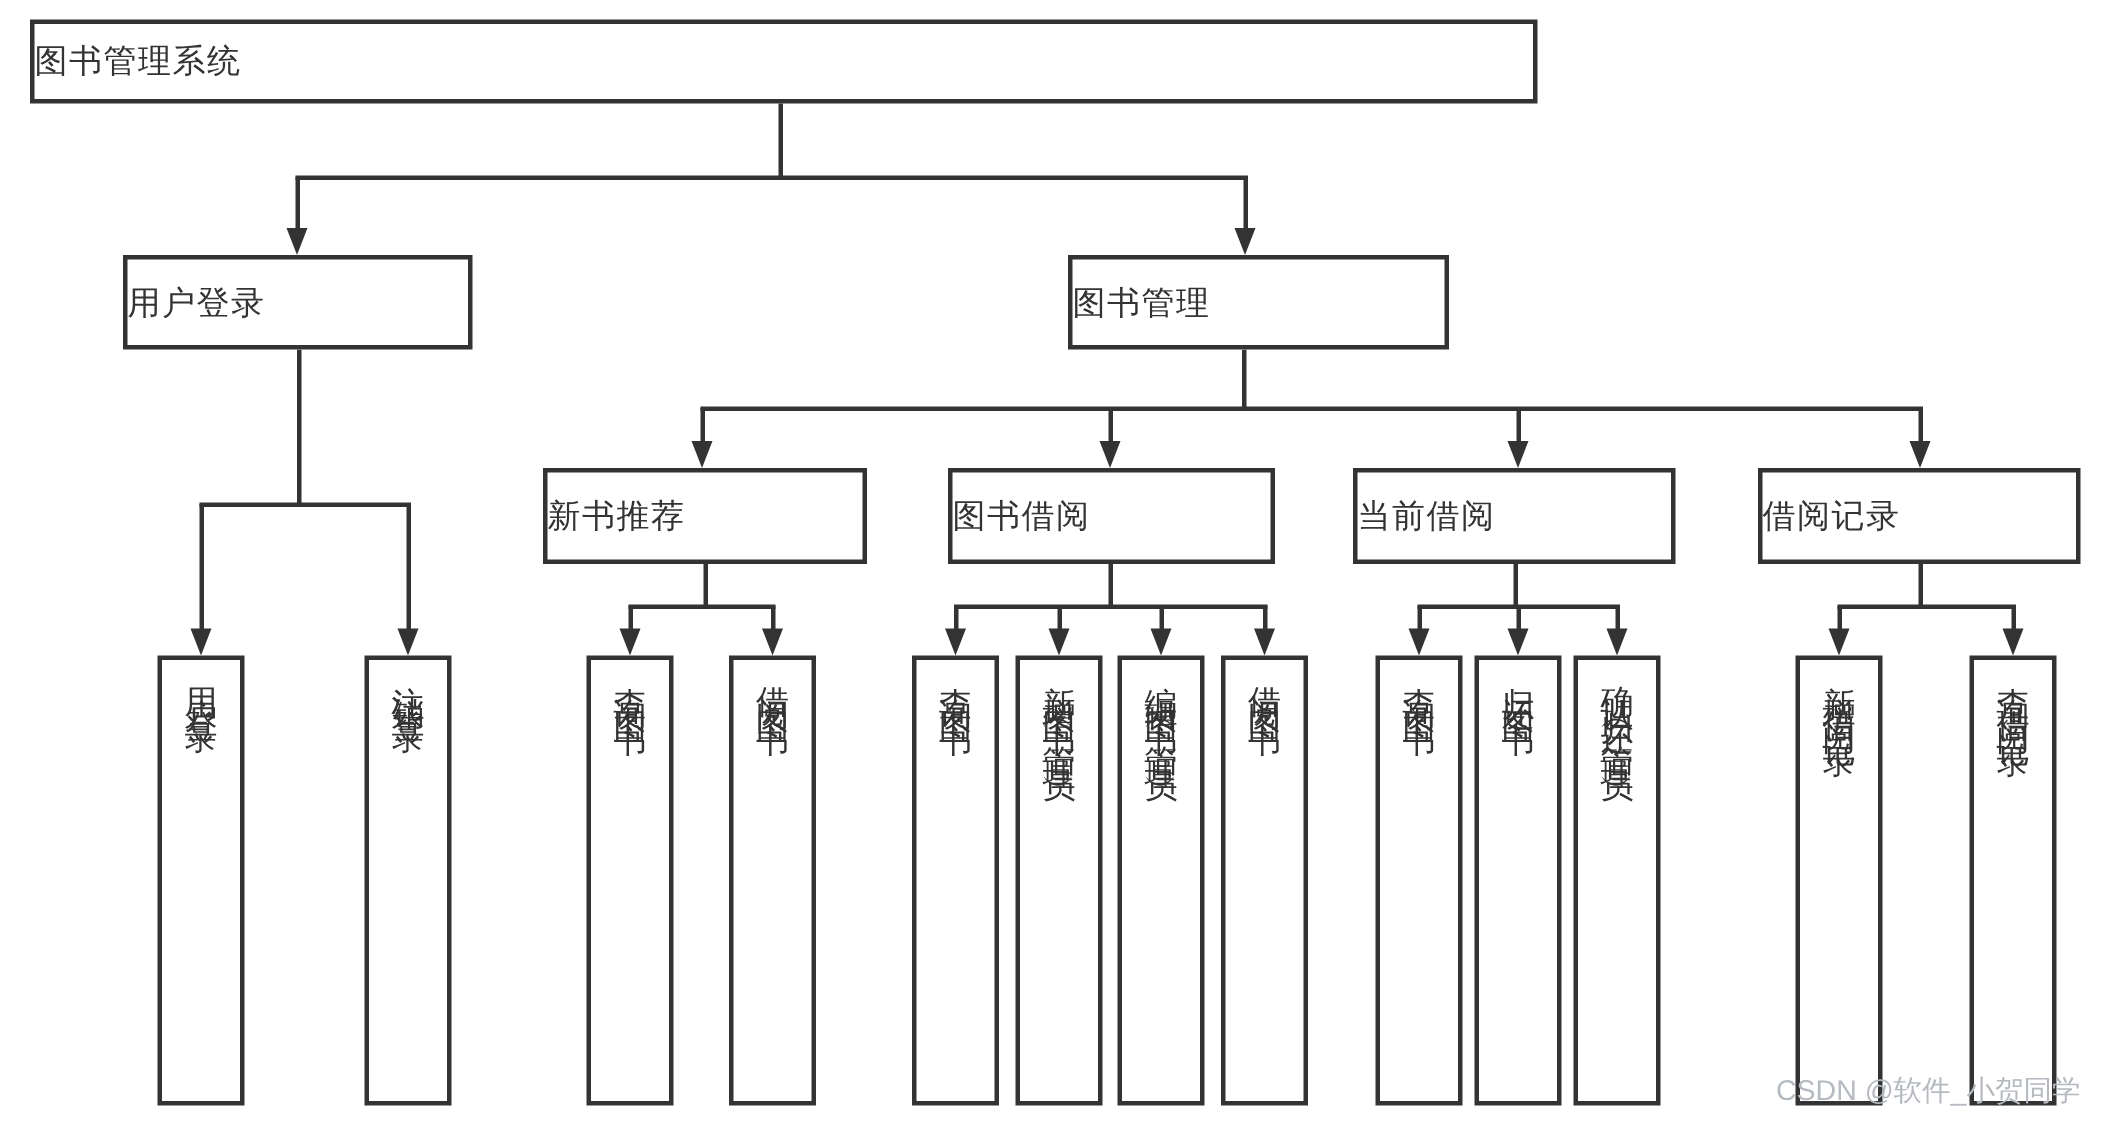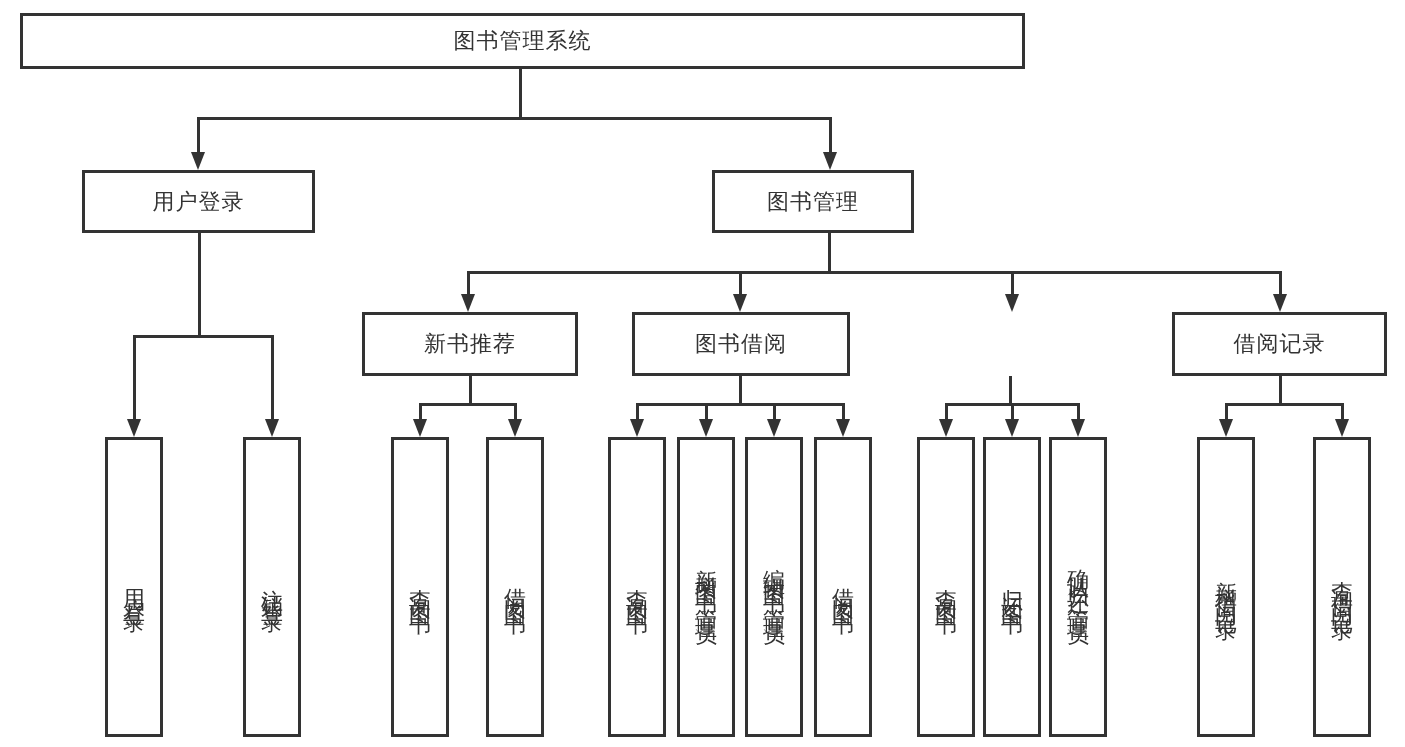--- a/index.html
+++ b/index.html
@@ -12,21 +12,20 @@
     overflow: hidden;
   }
   .box {
     position: absolute;
     box-sizing: border-box;
     border: 3px solid #333333;
     background: #ffffff;
     color: #333333;
     display: flex;
     align-items: center;
-    justify-content: center;
     font-size: 22px;
     letter-spacing: 1px;
     z-index: 2;
   }
   .leaf {
     writing-mode: vertical-rl;
     letter-spacing: 8px;
     font-size: 22px;
     line-height: 1;
   }
@@ -62,21 +61,21 @@
   <div class="vl" style="left:518.5px; top:67px; height:53px;"></div>
   <div class="hl" style="left:196.5px; top:117px; width:635px;"></div>
   <div class="vl" style="left:196.5px; top:118px; height:36px;"></div>
   <div class="arr" style="left:191px; top:152px;"></div>
   <div class="vl" style="left:828.5px; top:118px; height:36px;"></div>
   <div class="arr" style="left:823px; top:152px;"></div>
 
   <div class="box" style="left:82px; top:170px; width:233px; height:63px;">
     <span>用户登录</span>
   </div>
-  <div class="box" style="left:712px; top:170px; width:202px; height:63px;">
+  <div class="box" style="left:712px; top:170px; width:254px; height:63px;">
     <span>图书管理</span>
   </div>
 
   <div class="vl" style="left:197.5px; top:233px; height:104px;"></div>
   <div class="hl" style="left:132.5px; top:334.5px; width:141px;"></div>
   <div class="vl" style="left:132.5px; top:336px; height:84px;"></div>
   <div class="arr" style="left:127px; top:419px;"></div>
   <div class="vl" style="left:270.5px; top:336px; height:84px;"></div>
   <div class="arr" style="left:265px; top:419px;"></div>
 
@@ -89,20 +88,23 @@
   <div class="vl" style="left:1010.5px; top:272px; height:24px;"></div>
   <div class="arr" style="left:1005px; top:294px;"></div>
   <div class="vl" style="left:1278.5px; top:272px; height:24px;"></div>
   <div class="arr" style="left:1273px; top:294px;"></div>
 
   <div class="box" style="left:632px; top:312px; width:218px; height:64px;">
     <span>图书借阅</span>
   </div>
   <div class="box" style="left:362px; top:312px; width:216px; height:64px;">
     <span>新书推荐</span>
+  </div>
+  <div class="box" style="left:902px; top:312px; width:215px; height:64px;">
+    <span>当前借阅</span>
   </div>
   <div class="box" style="left:1172px; top:312px; width:215px; height:64px;">
     <span>借阅记录</span>
   </div>
 
   <div class="vl" style="left:468.5px; top:376px; height:29px;"></div>
   <div class="hl" style="left:418.5px; top:402.5px; width:98px;"></div>
   <div class="vl" style="left:418.5px; top:404px; height:16px;"></div>
   <div class="arr" style="left:413px; top:419px;"></div>
   <div class="vl" style="left:513.5px; top:404px; height:16px;"></div>
@@ -172,14 +174,15 @@
     <span>确认归还（管理员）</span>
   </div>
 
   <div class="box leaf" style="left:1197px; top:437px; width:58px; height:300px;">
     <span>新增借阅记录</span>
   </div>
   <div class="box leaf" style="left:1313px; top:437px; width:58px; height:300px;">
     <span>查询借阅记录</span>
   </div>
 
+  <div class="watermark">CSDN @软件_小贺同学</div>
 
 </div>
 
 </body></html>

